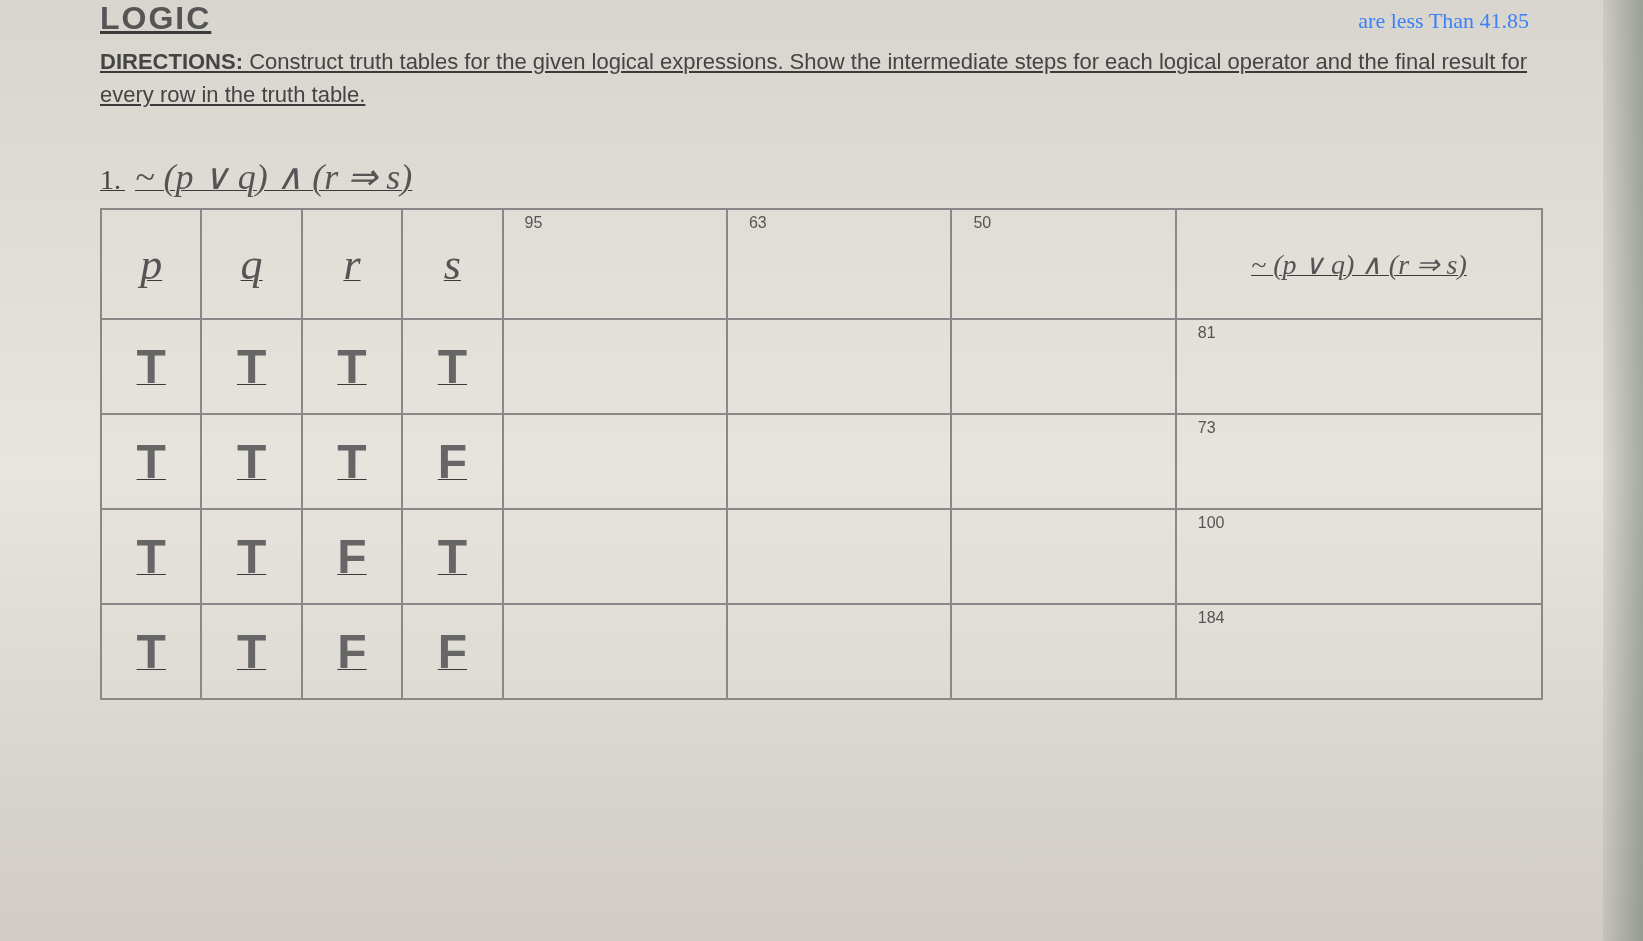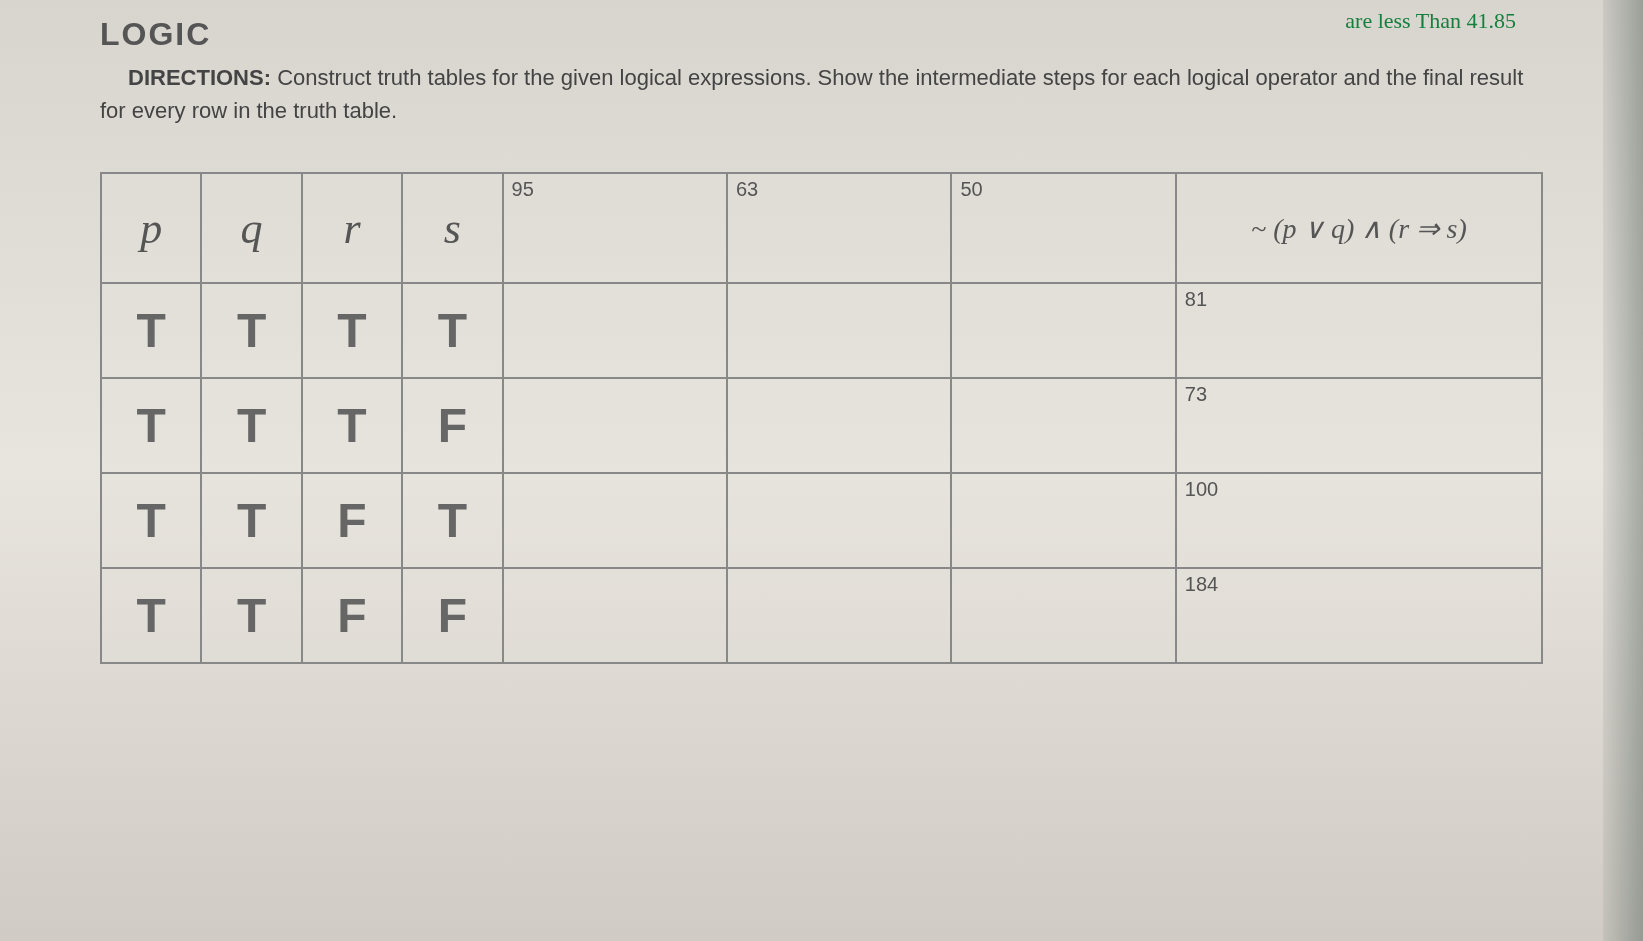--- a/index.html
+++ b/index.html
@@ -12,55 +12,55 @@
       background: linear-gradient(to bottom, #d8d4ce 0%, #e8e4de 50%, #d0ccc5 100%);
       font-family: Georgia, 'Times New Roman', serif;
       padding: 0;
       min-height: 941px;
       width: 1643px;
       position: relative;
       color: #3a3a3a;
     }
     
     .page {
-      padding: 16px 100px 40px 100px;
+      padding: 0 100px 40px 100px;
       position: relative;
+      text-decoration: underline;
     }
     
     .header-title {
       font-size: 32px;
       font-weight: bold;
       letter-spacing: 2px;
       color: #555;
       margin-bottom: 8px;
       font-family: Arial, sans-serif;
     }
     
     .handwritten {
       position: absolute;
       top: 8px;
-      right: 127px;
+      right: 114px;
       font-family: 'Comic Sans MS', cursive;
       font-size: 22px;
-      color: #15803d;
+      color: #3b82f6;
       font-weight: normal;
     }
     
     .directions {
       font-size: 22px;
       color: #444;
       line-height: 1.5;
       margin-bottom: 45px;
       font-family: Arial, sans-serif;
     }
     
     .directions-label {
       font-weight: bold;
       font-family: Arial, sans-serif;
-      margin-left: 28px;
     }
     
     .problem-number {
       font-size: 28px;
       color: #444;
       margin-bottom: 20px;
       font-family: Georgia, serif;
     }
     
     .expression {
@@ -111,22 +111,22 @@
       font-size: 44px;
       font-style: italic;
       font-family: Georgia, 'Times New Roman', serif;
       color: #555;
       font-weight: normal;
     }
     
     .cell-number {
       position: absolute;
       top: 4px;
-      left: 8px;
-      font-size: 20px;
+      left: 21px;
+      font-size: 16px;
       color: #555;
       font-family: Arial, sans-serif;
     }
     
     .final-expression {
       font-size: 28px;
       font-style: italic;
       font-family: Georgia, 'Times New Roman', serif;
       color: #555;
       padding: 0 10px;
@@ -155,20 +155,24 @@
 
   <div class="header-title">LOGIC</div>
 
   <div class="handwritten">are less Than 41.85</div>
 
   <div class="directions">
     <span class="directions-label">DIRECTIONS:</span>
     <span>Construct truth tables for the given logical expressions. Show the intermediate steps for each logical operator and the final result for every row in the truth table.</span>
   </div>
 
+  <div>
+    <span class="problem-number">1.</span>
+    <span class="expression">~ (p ∨ q) ∧ (r ⇒ s)</span>
+  </div>
 
   <table class="truth-table">
     <tbody>
         <tr class="header-row">
       <td class="var-col">
         <span class="var-header">p</span>
       </td>
       <td class="var-col">
         <span class="var-header">q</span>
       </td>

